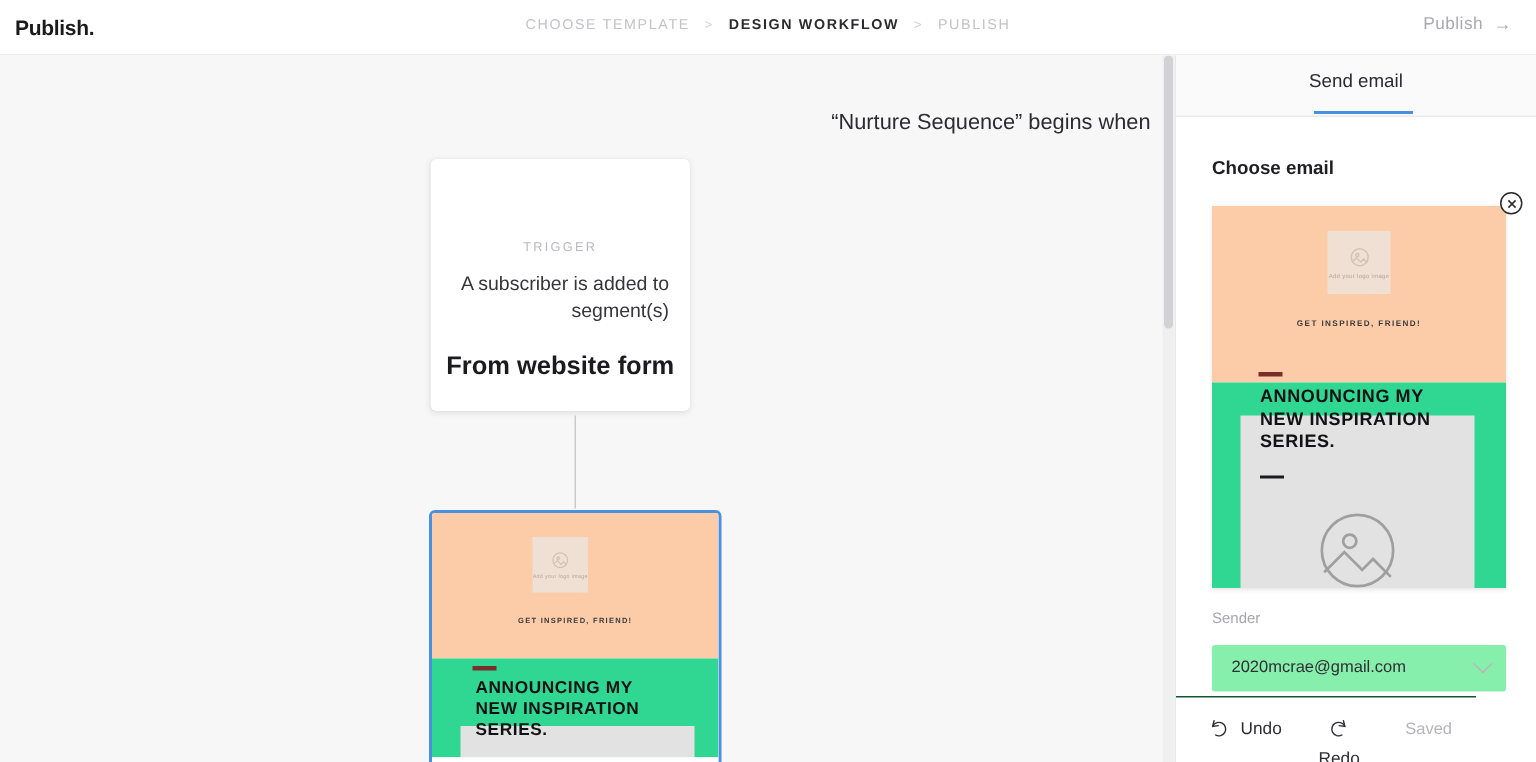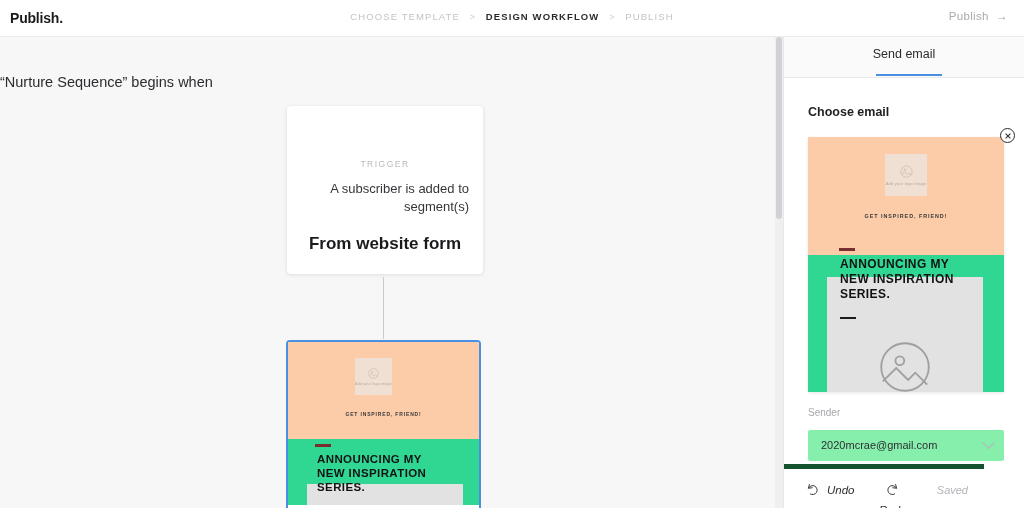--- a/index.html
+++ b/index.html
@@ -88,36 +88,35 @@
     width: 783px;
     height: 471px;
     background: #f7f7f7;
     overflow: hidden;
   }
   .canvas-title {
     position: absolute;
     left: 0;
     top: 37px;
     width: 767px;
-    text-align: left;
+    text-align: right;
     font-size: 14.5px;
     color: #2c2c30;
   }
 
   
   .trigger-card {
     position: absolute;
     left: 287px;
     top: 69px;
     width: 173px;
     height: 168px;
     background: #ffffff;
     border-radius: 4px;
     box-shadow: 0 1px 4px rgba(0,0,0,0.10), 0 0 1px rgba(0,0,0,0.06);
-    padding-left: 23px;
   }
   .trigger-label {
     position: absolute;
     left: 0; right: 0;
     top: 53px;
     text-align: center;
     font-size: 8.5px;
     letter-spacing: 1.5px;
     color: #b9b9bf;
     text-transform: uppercase;
@@ -366,23 +365,22 @@
   }
 
   
   .panel-bottom {
     position: absolute;
     left: 0;
     bottom: 0;
     width: 200px;
     height: 44px;
     background: #ffffff;
-    border-top: 5px solid #14532d;
+    border-top: 1px solid #14532d;
     box-sizing: border-box;
-    font-style: italic;
   }
   .hist-btn {
     position: absolute;
     top: 13px;
     display: flex;
     align-items: center;
     gap: 7px;
     font-size: 11.5px;
     color: #2d2d32;
     cursor: pointer;

